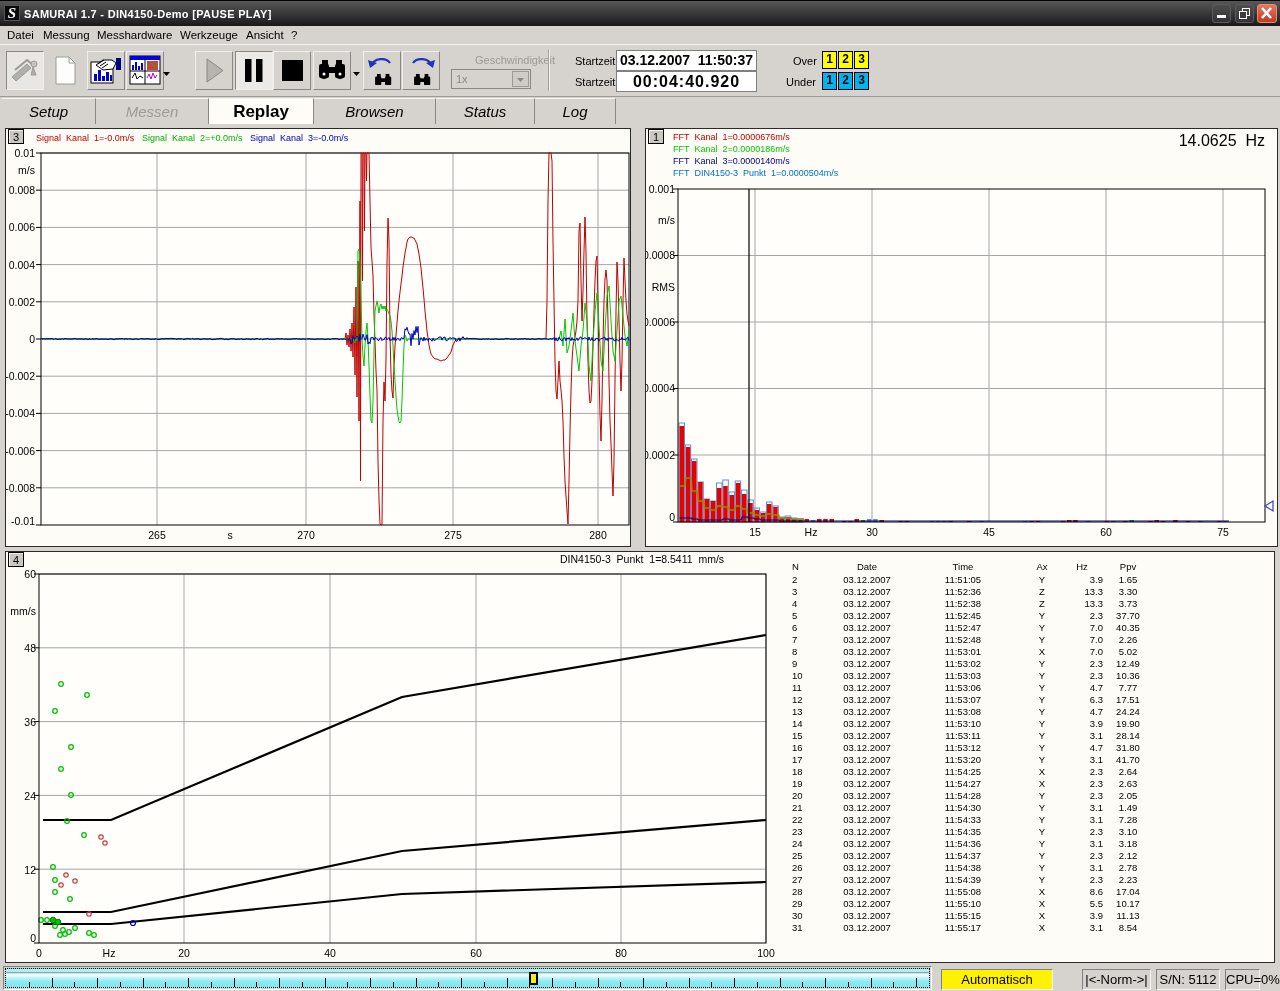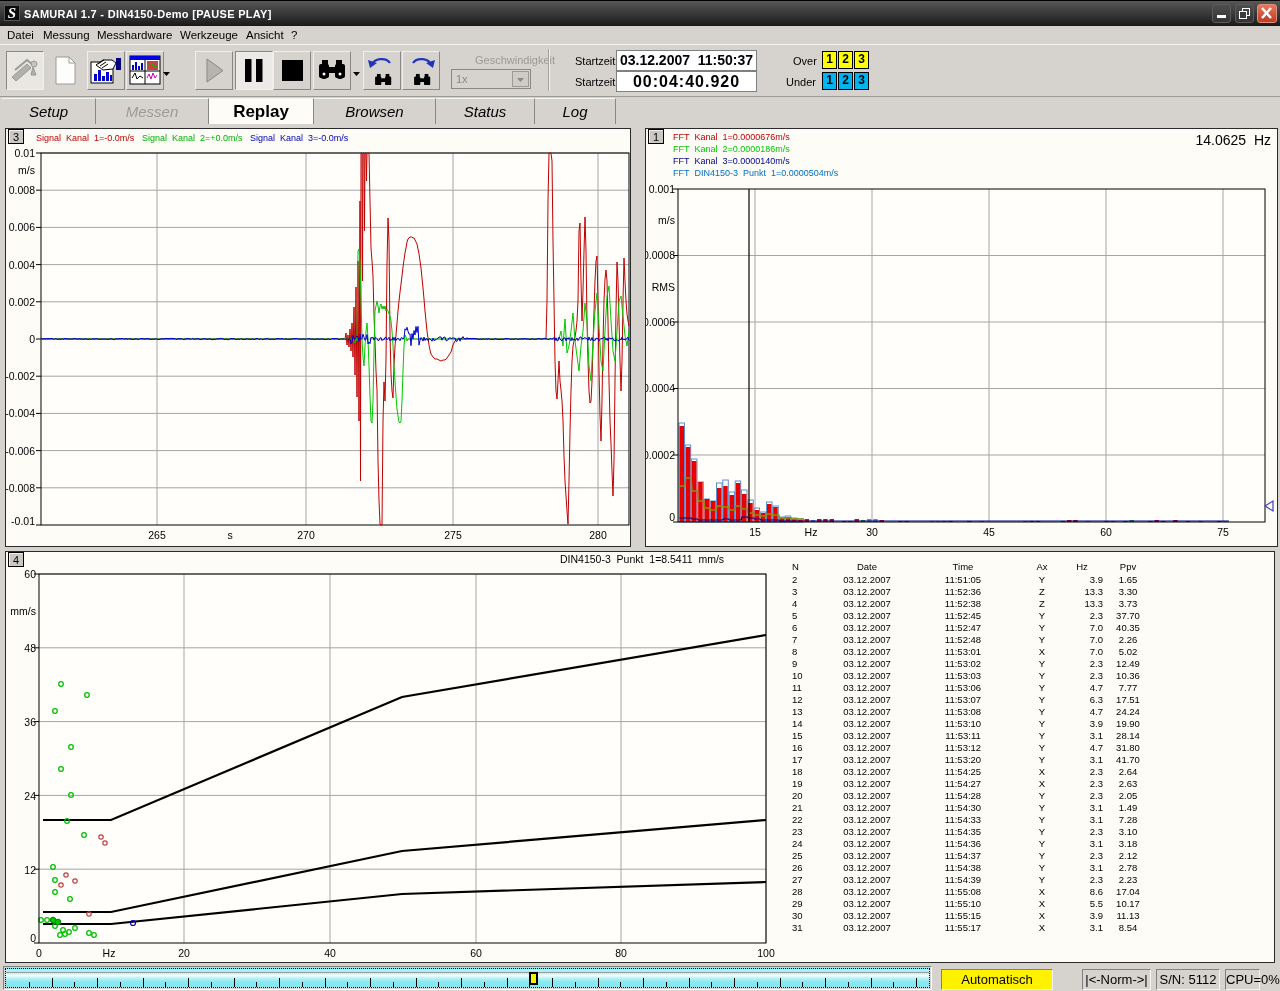--- a/index.html
+++ b/index.html
@@ -387,21 +387,21 @@
       <text x="343" y="407" font-size="10.5" text-anchor="middle">45</text>
       <text x="460" y="407" font-size="10.5" text-anchor="middle">60</text>
       <text x="577" y="407" font-size="10.5" text-anchor="middle">75</text>
       <path d="M619,377 L627,372 L627,382 Z" fill="none" stroke="#4040c0" stroke-width="1.2"></path>
     </svg>
   <div class="pnum">1</div>
   <div class="leg" style="left:27px;top:3px;color:#c00000">FFT&nbsp; Kanal&nbsp; 1=0.0000676m/s</div>
   <div class="leg" style="left:27px;top:15px;color:#00c800">FFT&nbsp; Kanal&nbsp; 2=0.0000186m/s</div>
   <div class="leg" style="left:27px;top:27px;color:#000090">FFT&nbsp; Kanal&nbsp; 3=0.0000140m/s</div>
   <div class="leg" style="left:27px;top:39px;color:#0070c8">FFT&nbsp; DIN4150-3&nbsp; Punkt&nbsp; 1=0.0000504m/s</div>
-  <div class="leg" style="right:6px;top:3px;color:#000;font-size:14px">14.0625&nbsp; Hz</div>
+  <div class="leg" style="right:12px;top:3px;color:#000;font-size:16px">14.0625&nbsp; Hz</div>
 </div>
 
 <div class="panel" style="left:5px;top:551px;width:1270px;height:412px">
   <svg width="1268" height="410" style="position:absolute;left:0;top:0">
       <rect x="33" y="22" width="727" height="369" fill="#fffefb"></rect>
       <line x1="33" y1="22" x2="760" y2="22" stroke="#a6a6a6"></line>
       <line x1="33" y1="95.8" x2="760" y2="95.8" stroke="#a6a6a6"></line>
       <line x1="33" y1="169.6" x2="760" y2="169.6" stroke="#a6a6a6"></line>
       <line x1="33" y1="243.4" x2="760" y2="243.4" stroke="#a6a6a6"></line>
       <line x1="33" y1="317.2" x2="760" y2="317.2" stroke="#a6a6a6"></line>

